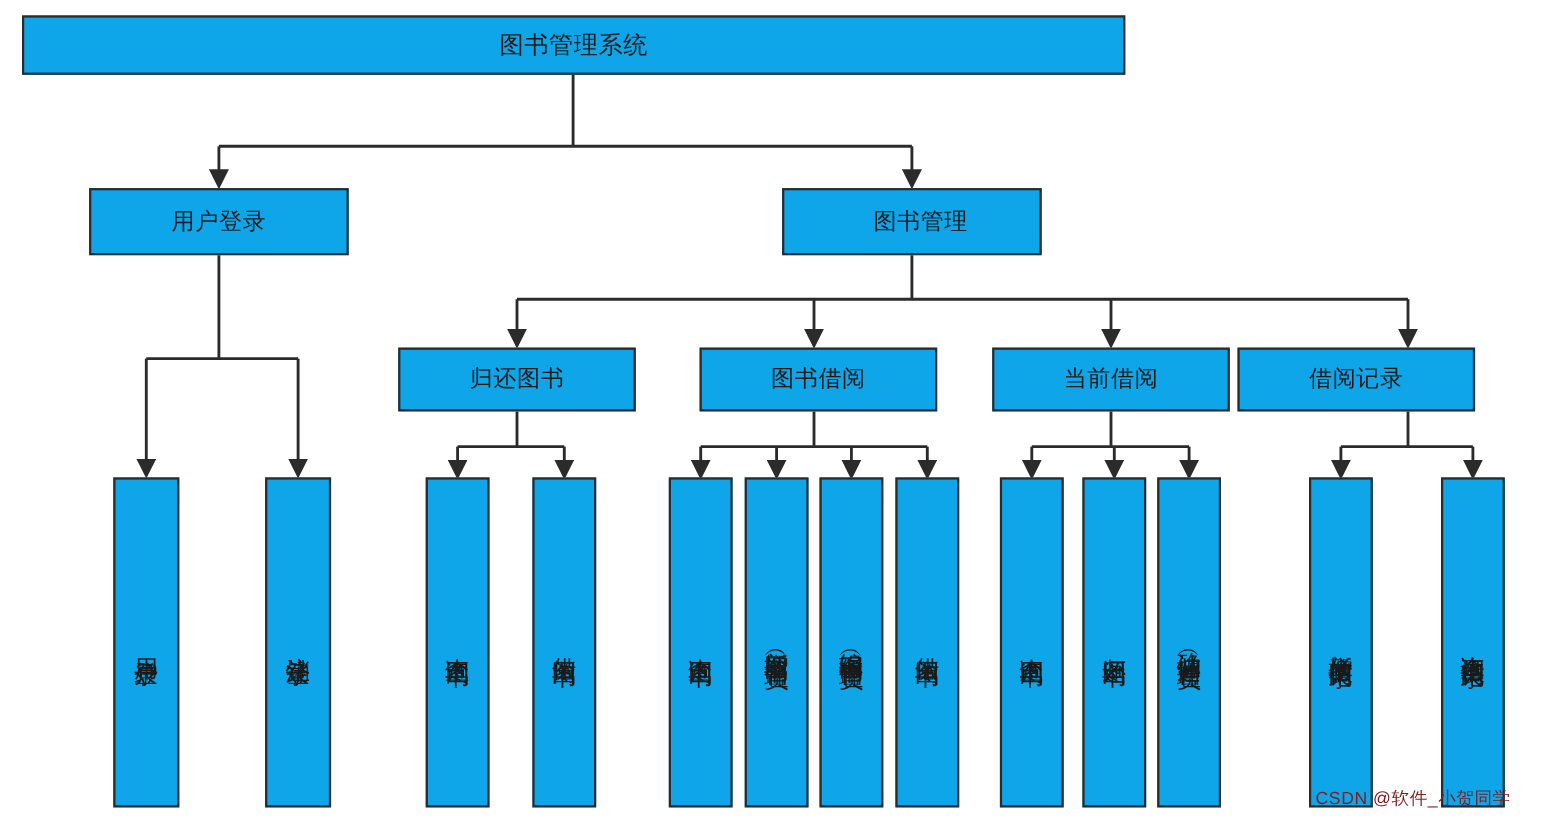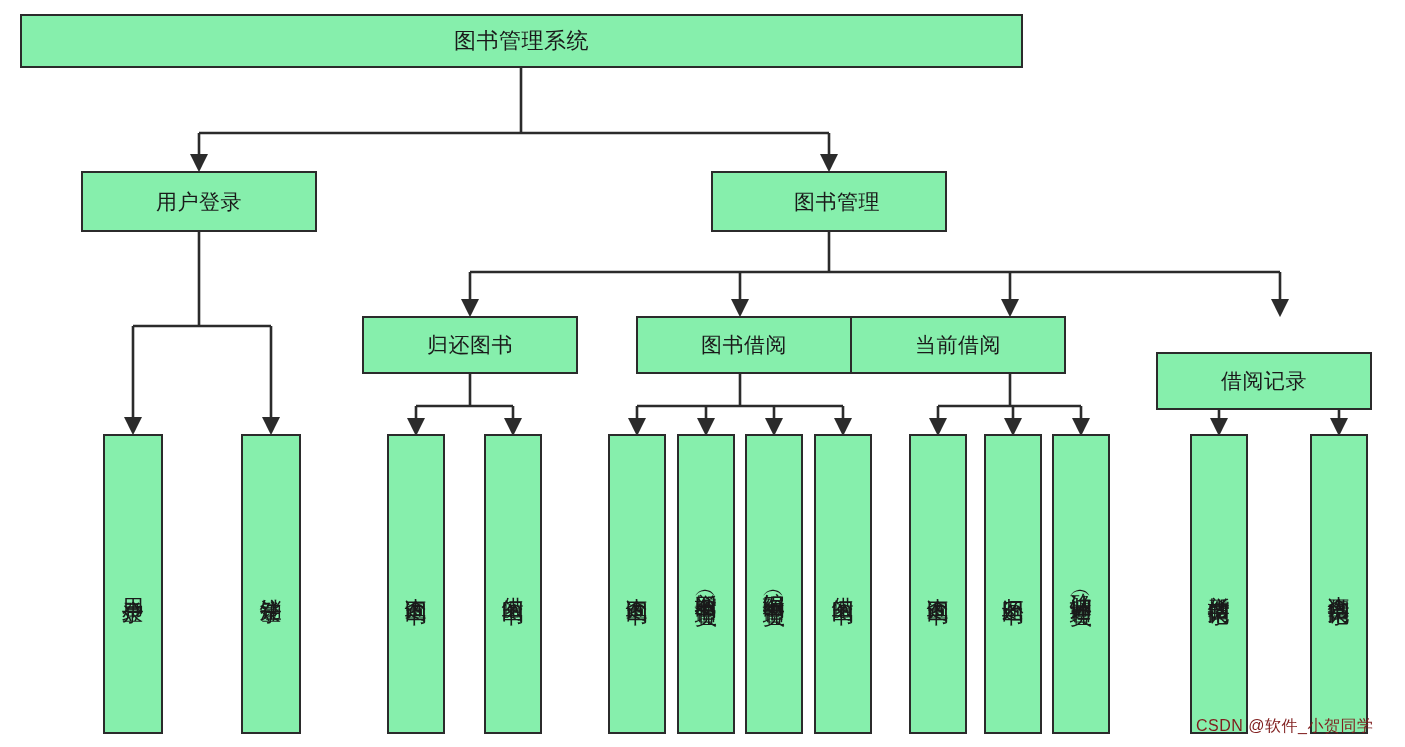--- a/index.html
+++ b/index.html
@@ -22,21 +22,21 @@
     left: 0;
     top: 0;
     width: 1405px;
     height: 747px;
     pointer-events: none;
   }
   .node {
     position: absolute;
     box-sizing: border-box;
     border: 2.5px solid #2b2b2b;
-    background: #86efac;
+    background: #0ea5e9;
     display: flex;
     align-items: center;
     justify-content: center;
     color: #1a1a1a;
   }
   .node .label-h {
     font-size: 21px;
     line-height: 1.1;
     letter-spacing: 0.5px;
     white-space: nowrap;
@@ -129,24 +129,24 @@
   <div class="node" style="left:711px; top:171px; width:236px; height:61px;padding-left:16px;">
     <span class="label-h">图书管理</span>
   </div>
 
   <div class="node" style="left:362px; top:316px; width:216px; height:58px;">
     <span class="label-h">归还图书</span>
   </div>
   <div class="node" style="left:636px; top:316px; width:216px; height:58px;">
     <span class="label-h">图书借阅</span>
   </div>
-  <div class="node" style="left:850px; top:316px; width:216px; height:58px;">
+  <div class="node" style="left:902px; top:316px; width:216px; height:58px;">
     <span class="label-h">当前借阅</span>
   </div>
-  <div class="node" style="left:1156px; top:316px; width:216px; height:58px;margin-top:36px;">
+  <div class="node" style="left:1125px; top:316px; width:216px; height:58px;">
     <span class="label-h">借阅记录</span>
   </div>
 
   <div class="node vert" style="left:103px; top:434px; width:60px; height:300px;">
     <span class="label-v">用户登录</span>
   </div>
   <div class="node vert" style="left:241px; top:434px; width:60px; height:300px;">
     <span class="label-v">注销登录</span>
   </div>
 

